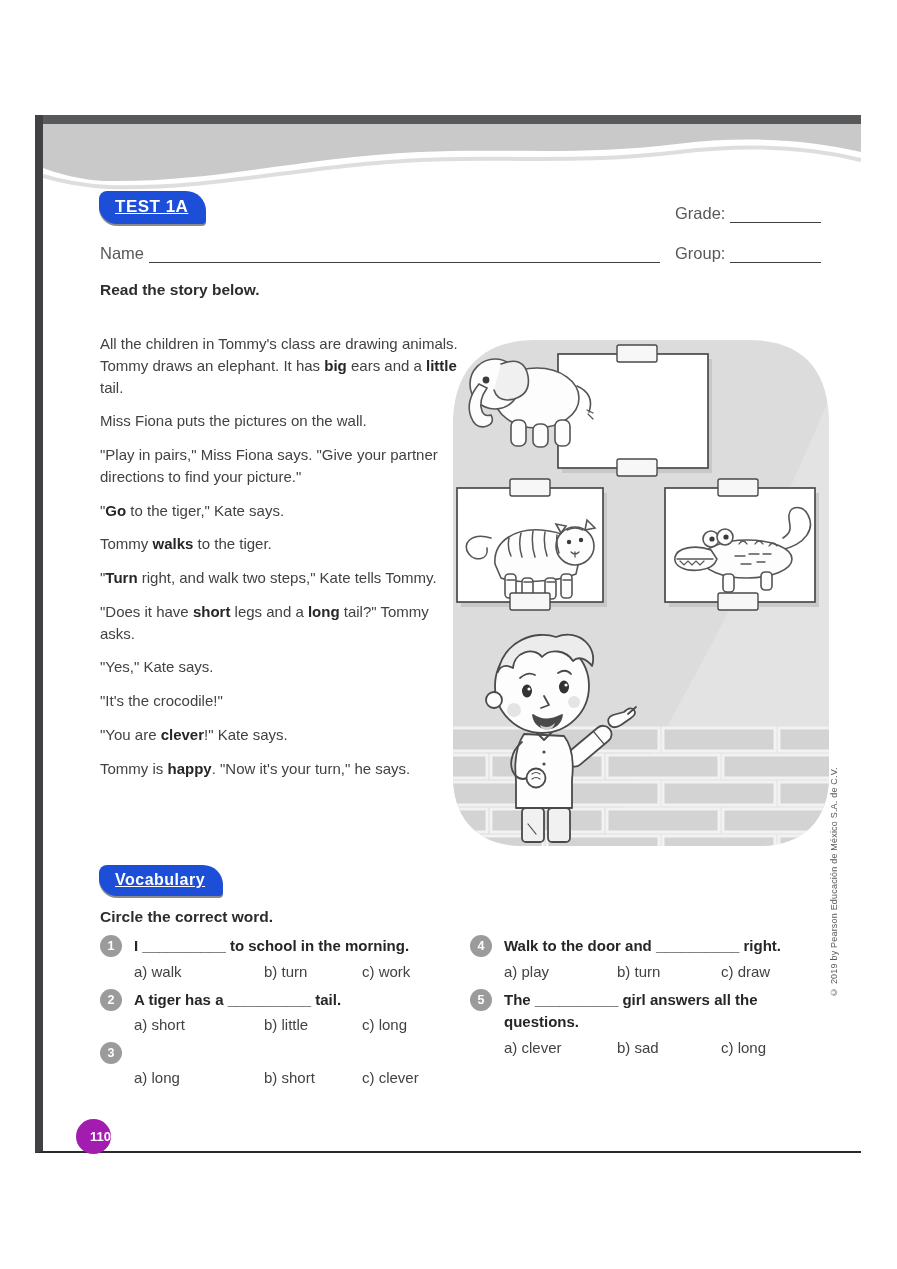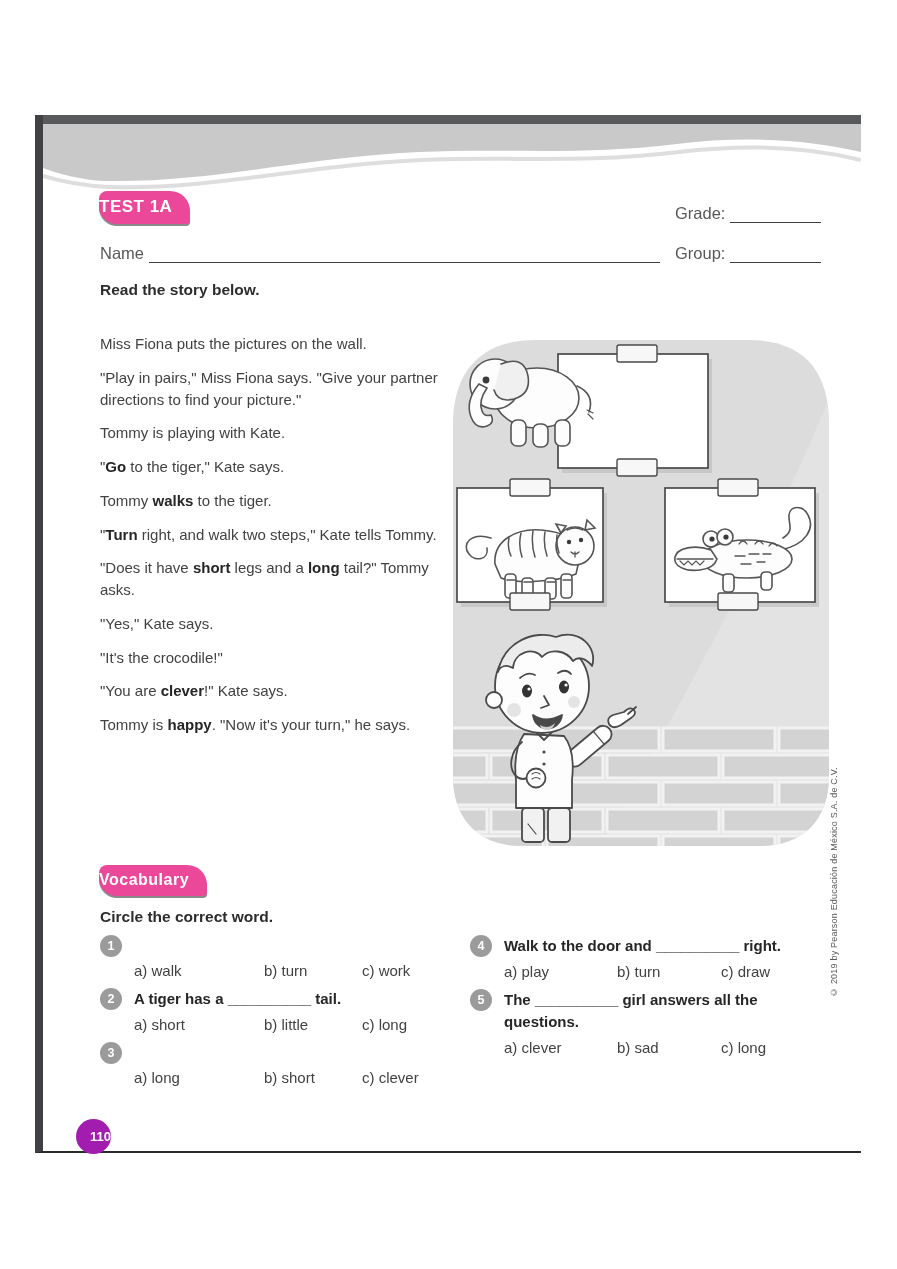--- a/index.html
+++ b/index.html
@@ -9,23 +9,23 @@
 
   
   .page { position:absolute; left:35px; top:115px; width:826px; height:1038px;
           background:#fff; border-left:8px solid #414042; border-bottom:2px solid #2b2b2b; }
 
   .topbar { position:absolute; left:0; top:0; width:100%; height:9px; background:#58595b; }
   .wave-wrap { position:absolute; left:0; top:9px; width:100%; height:80px; }
   .wave-wrap svg { display:block; width:100%; height:100%; }
 
   
-  .badge { position:absolute; background:#ec4899; color:#fff; font-weight:bold;
-           font-size:17px; letter-spacing:.5px; padding:6px 18px 7px 0;
-           border-radius:8px 20px 4px 18px; box-shadow:0 2px 0 #8a8a8a; }
+  .badge { position:absolute; background:#1d4ed8; color:#fff; font-weight:bold;
+           font-size:17px; letter-spacing:.5px; padding:6px 18px 7px 16px;
+           border-radius:8px 20px 4px 18px; box-shadow:0 2px 0 #8a8a8a;text-decoration:underline; }
   .test-badge { left:56px; top:76px; }
   .vocab-badge { left:56px; top:750px; font-size:16px; }
 
   .fieldrow { position:absolute; display:flex; align-items:flex-end;
               font-size:16.5px; color:#58585a; }
   .fieldrow .line { border-bottom:1.6px solid #3f3f3f; height:20px; }
   .grade-row  { left:632px; top:88px;  width:146px; }
   .name-row   { left:57px;  top:128px; width:560px; }
   .group-row  { left:632px; top:128px; width:146px; }
   .fieldrow .lbl { margin-right:5px; white-space:nowrap; }
@@ -93,23 +93,23 @@
       <span class="line grow"></span>
     </div>
     <div class="fieldrow group-row">
       <span class="lbl">Group:</span>
       <span class="line grow"></span>
     </div>
 
     <div class="instruction read-instr">Read the story below.</div>
 
     <div class="story-col">
+      <p><span>All the children in Tommy's class are drawing animals. Tommy draws an elephant. It has </span><b>big</b><span> ears and a </span><b>little</b><span> tail.</span></p>
       <p><span>Miss Fiona puts the pictures on the wall.</span></p>
       <p><span>"Play in pairs," Miss Fiona says. "Give your partner directions to find your picture."</span></p>
-      <p><span>Tommy is playing with Kate.</span></p>
       <p><span>"</span><b>Go</b><span> to the tiger," Kate says.</span></p>
       <p><span>Tommy </span><b>walks</b><span> to the tiger.</span></p>
       <p><span>"</span><b>Turn</b><span> right, and walk two steps," Kate tells Tommy.</span></p>
       <p><span>"Does it have </span><b>short</b><span> legs and a </span><b>long</b><span> tail?" Tommy asks.</span></p>
       <p><span>"Yes," Kate says.</span></p>
       <p><span>"It's the crocodile!"</span></p>
       <p><span>"You are </span><b>clever</b><span>!" Kate says.</span></p>
       <p><span>Tommy is </span><b>happy</b><span>. "Now it's your turn," he says.</span></p>
     </div>
 
@@ -255,20 +255,21 @@
       </svg>
     </div>
 
     <div class="badge vocab-badge">Vocabulary</div>
     <div class="instruction circle-instr">Circle the correct word.</div>
 
     <div class="qcol qcol-left">
       <div class="q">
         <div class="q-head">
           <span class="q-num">1</span>
+          <span class="q-prompt">I __________ to school in the morning.</span>
         </div>
         <div class="q-opts">
           <span class="o1">a) walk</span>
           <span class="o2">b) turn</span>
           <span class="o3">c) work</span>
         </div>
       </div>
       <div class="q">
         <div class="q-head">
           <span class="q-num">2</span>

